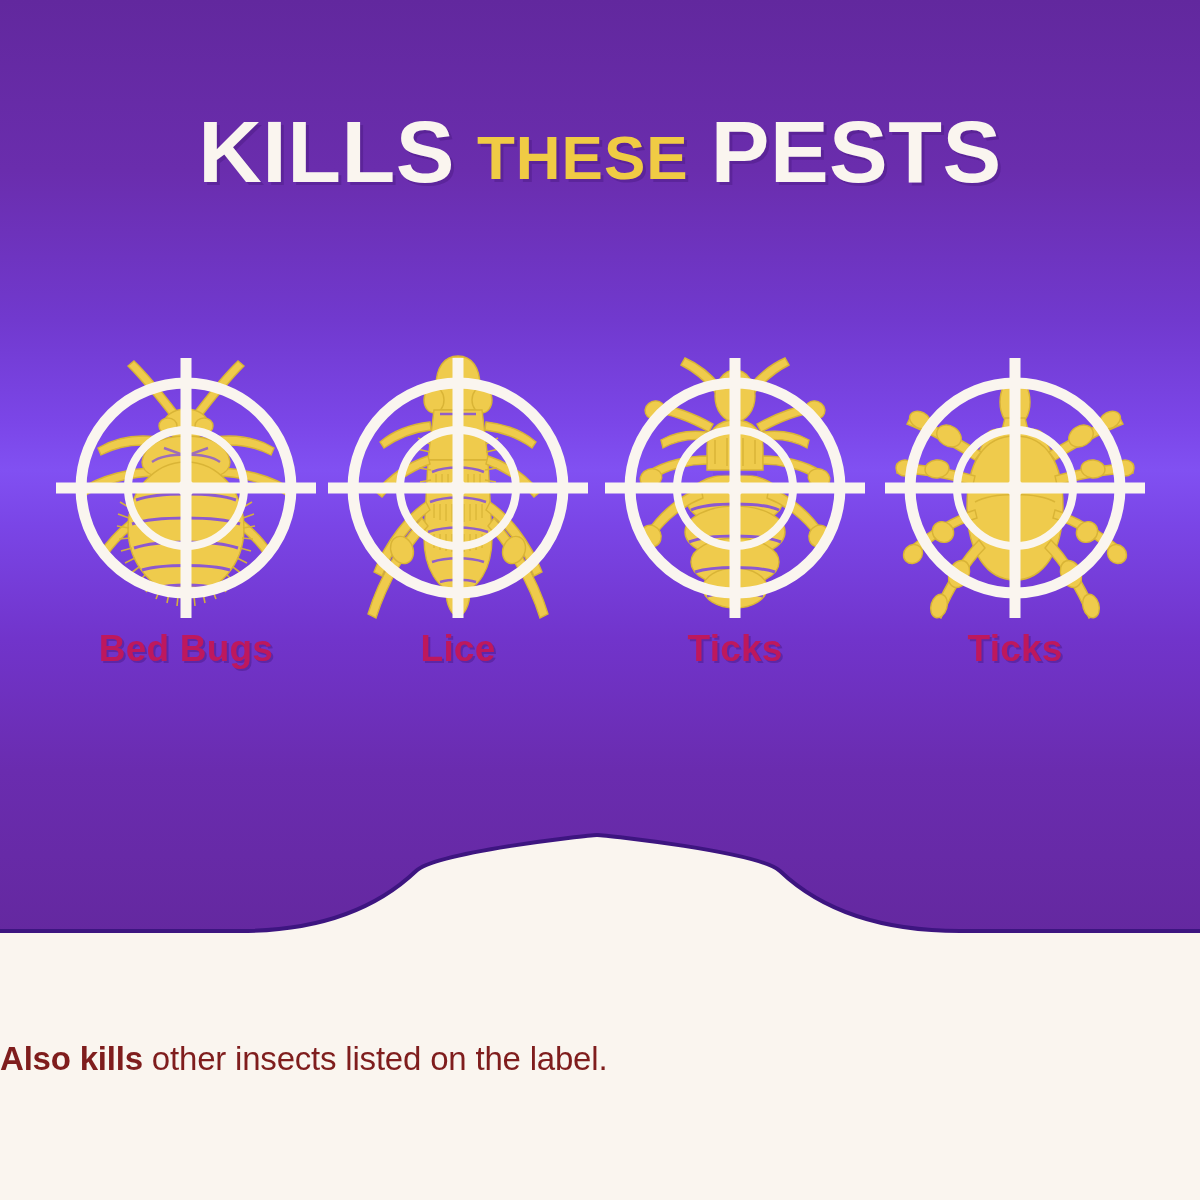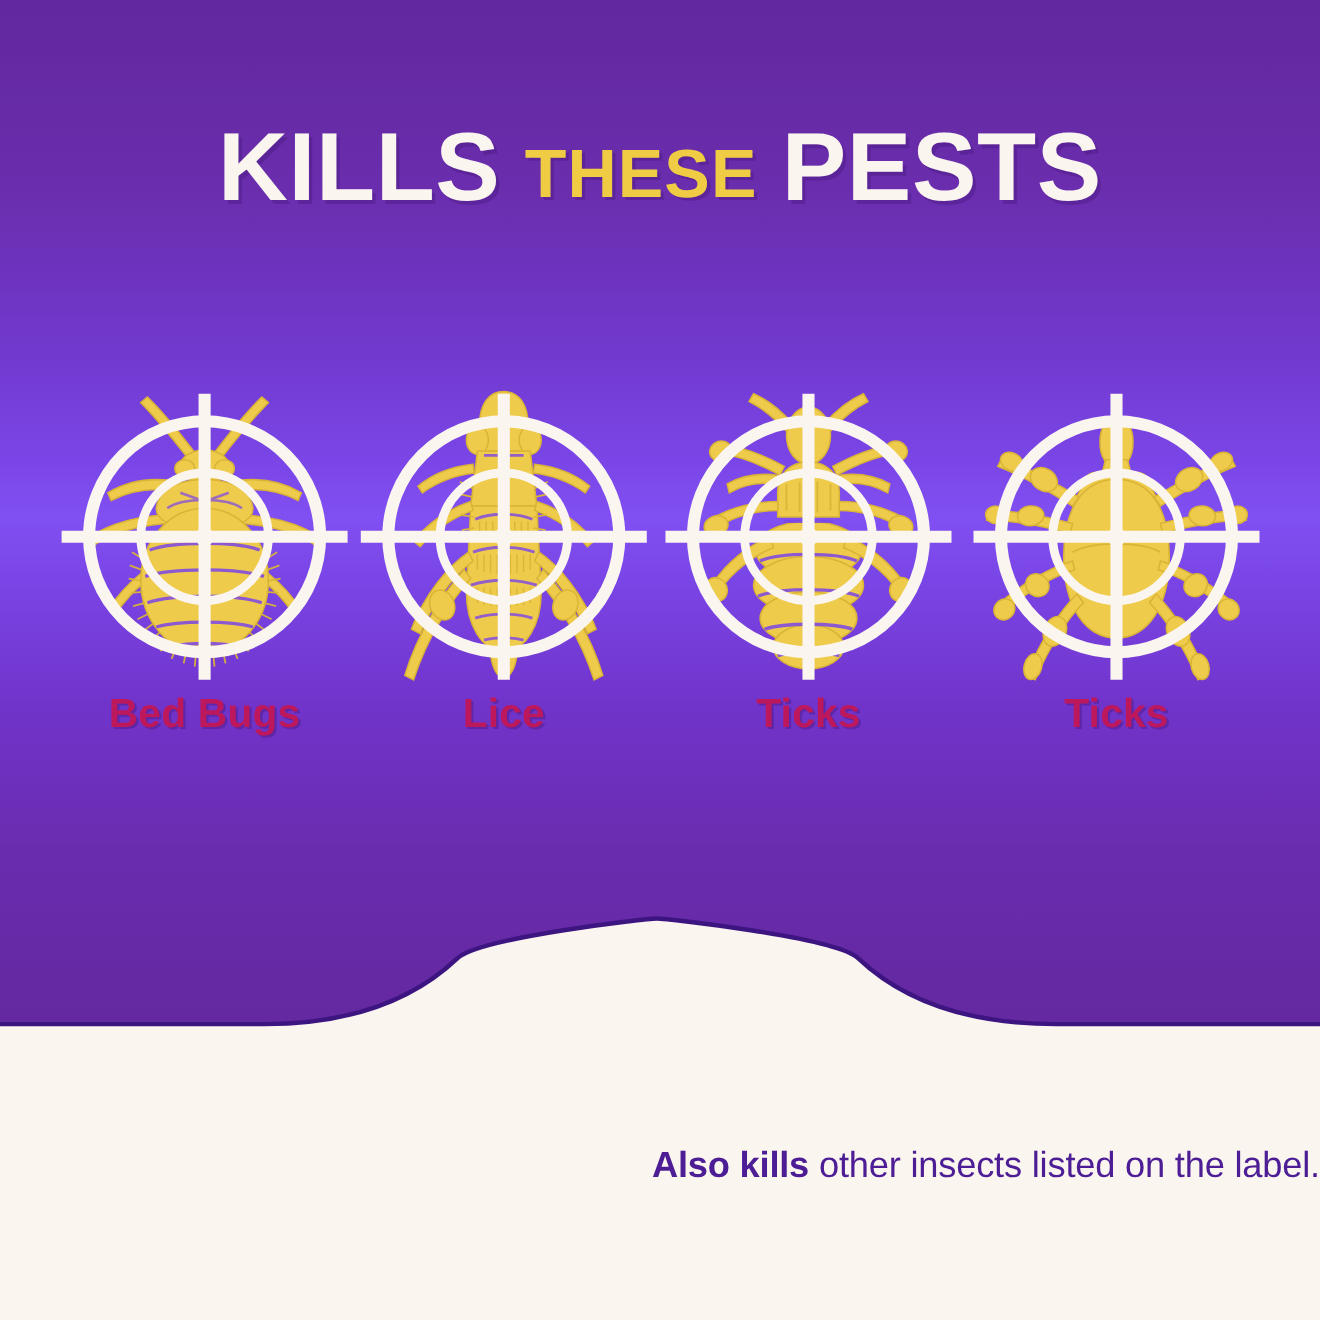--- a/index.html
+++ b/index.html
@@ -113,23 +113,23 @@
     text-shadow: 2px 2px 0 rgba(58,18,110,0.35);
     letter-spacing: 0.2px;
   }
 
   
   #footer {
     position: absolute;
     left: 0;
     top: 1040px;
     width: 1200px;
-    text-align: right;
+    text-align: left;
     font-size: 33px;
-    color: #4c1d95;
+    color: #7f1d1d;
     letter-spacing: -0.2px;
   }
   #footer .bold { font-weight: 700; }
   #footer .rest { font-weight: 400; }
 </style>
 </head>
 <body>
 
 <div id="page">
 

